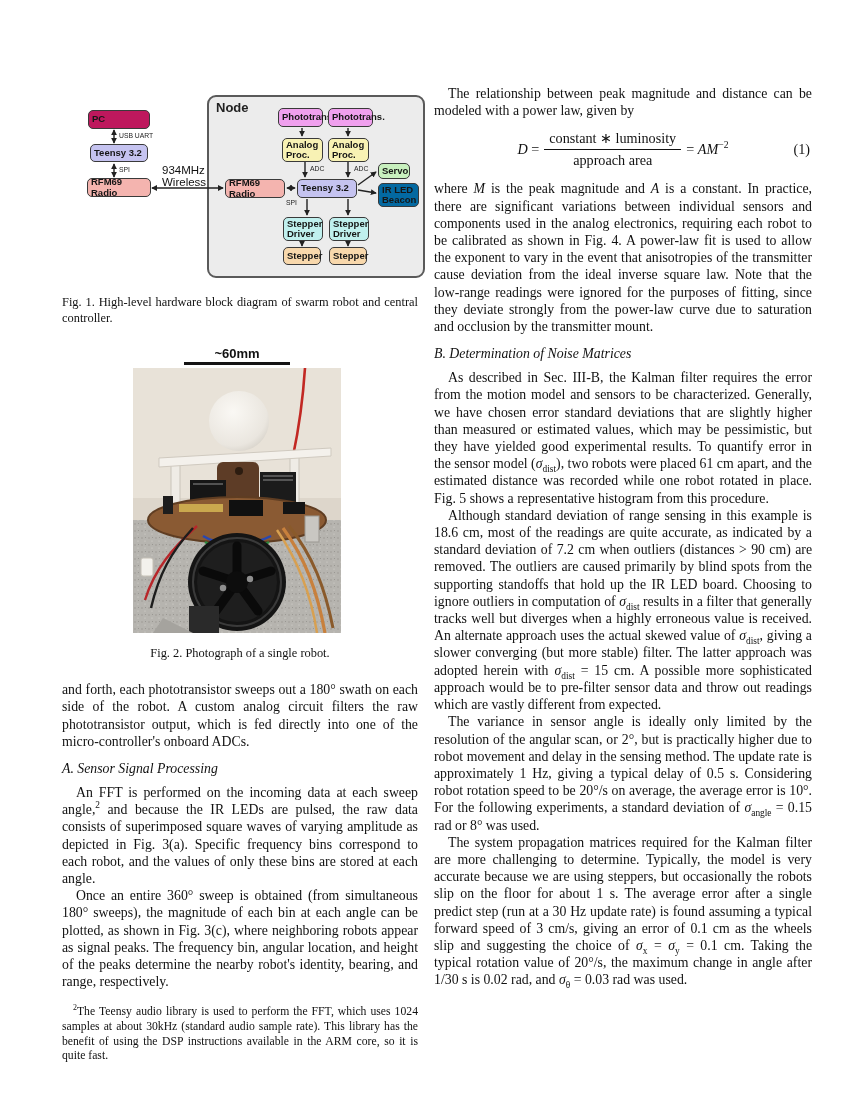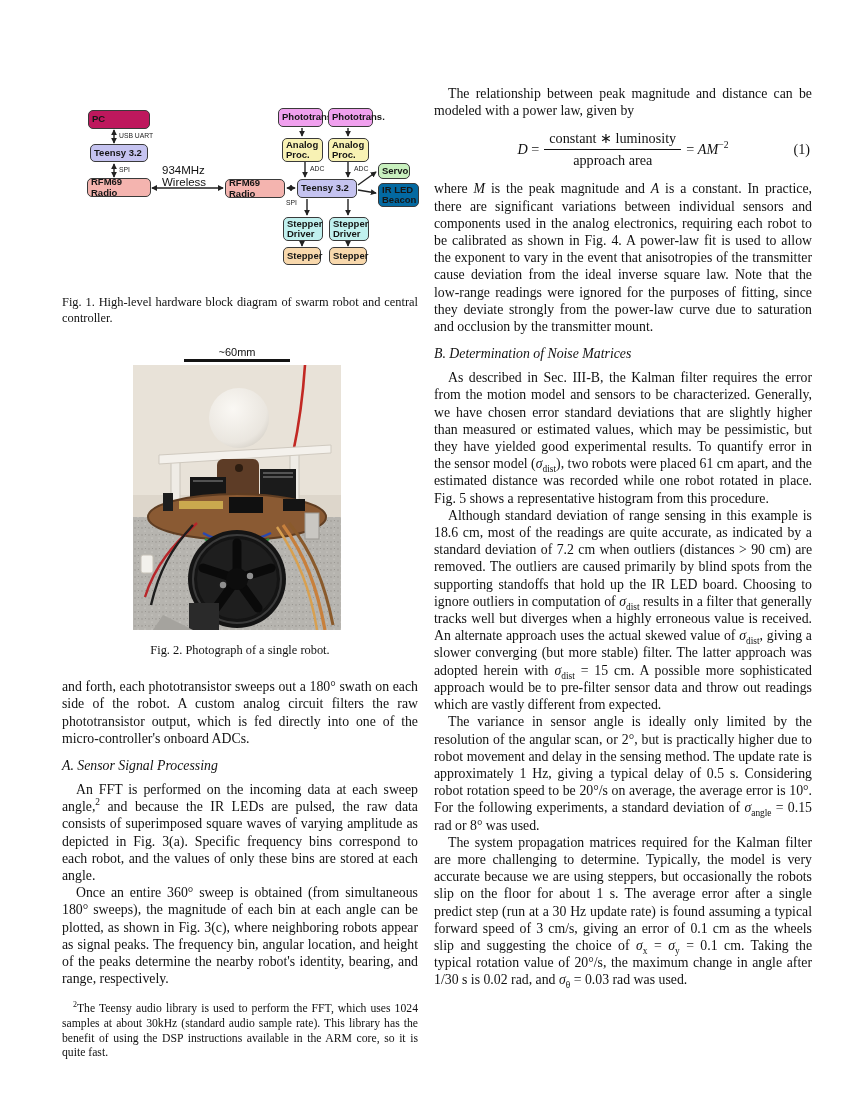--- a/index.html
+++ b/index.html
@@ -52,22 +52,22 @@
 
   .fig-caption {
     font-size:12.4px; line-height:15.5px; text-align:justify; color:#111;
   }
   .fig-caption.centered { text-align:center; }
 
   
   #fig2-wrap { margin-top:20px; }
   #scalebar-block { width:208px; margin-left:71px; text-align:center; }
   #scale-label {
-    font-family:"Liberation Sans", sans-serif; font-weight:normal;
-    font-size:11px; color:#111;
+    font-family:"Liberation Sans", sans-serif; font-weight:bold;
+    font-size:13px; color:#111;
   }
   #scale-line { width:106px; height:2.6px; background:#141414; margin:1px auto 3px auto; }
   #photo-box { width:208px; height:265px; margin-left:71px; }
 
   #footnote {
     font-size:11.7px; line-height:14.6px; text-align:justify;
     margin-top:15px; text-indent:11px;
   }
 
   
@@ -92,20 +92,23 @@
 
       <div class="db" style="left: 26px; top: 30px; width: 62px; height: 19px; background: #be185d;">PC</div>
       <div class="db" style="left: 28px; top: 64px; width: 58px; height: 18px; background: rgb(197, 195, 240);">Teensy 3.2</div>
       <div class="db" style="left: 25px; top: 98px; width: 64px; height: 19px; background: rgb(244, 180, 175);">RFM69 Radio</div>
       <div class="tinylabel" style="left:57px;top:52px;">USB UART</div>
       <div class="tinylabel" style="left:57px;top:86px;">SPI</div>
 
       <div class="wireless-label" style="left:100px;top:85px;">934MHz
 Wireless</div>
 
+      <div class="group-box" style="left:145px;top:15px;width:218px;height:183px;">
+        <div class="group-title">Node</div>
+      </div>
       <div class="db" style="left: 216px; top: 28px; width: 45px; height: 19px; background: rgb(240, 160, 238);">Phototrans.</div>
       <div class="db" style="left: 266px; top: 28px; width: 45px; height: 19px; background: rgb(240, 160, 238);">Phototrans.</div>
       <div class="db" style="left: 220px; top: 58px; width: 41px; height: 24px; background: rgb(248, 242, 180);">Analog
 Proc.</div>
       <div class="db" style="left: 266px; top: 58px; width: 41px; height: 24px; background: rgb(248, 242, 180);">Analog
 Proc.</div>
       <div class="db" style="left: 163px; top: 99px; width: 60px; height: 19px; background: rgb(244, 180, 175);">RFM69 Radio</div>
       <div class="db" style="left: 235px; top: 99px; width: 60px; height: 19px; background: rgb(197, 195, 240);">Teensy 3.2</div>
       <div class="db" style="left: 316px; top: 83px; width: 32px; height: 16px; background: rgb(200, 240, 190);">Servo</div>
       <div class="db" style="left: 316px; top: 103px; width: 41px; height: 24px; background: #0369a1;">IR LED

